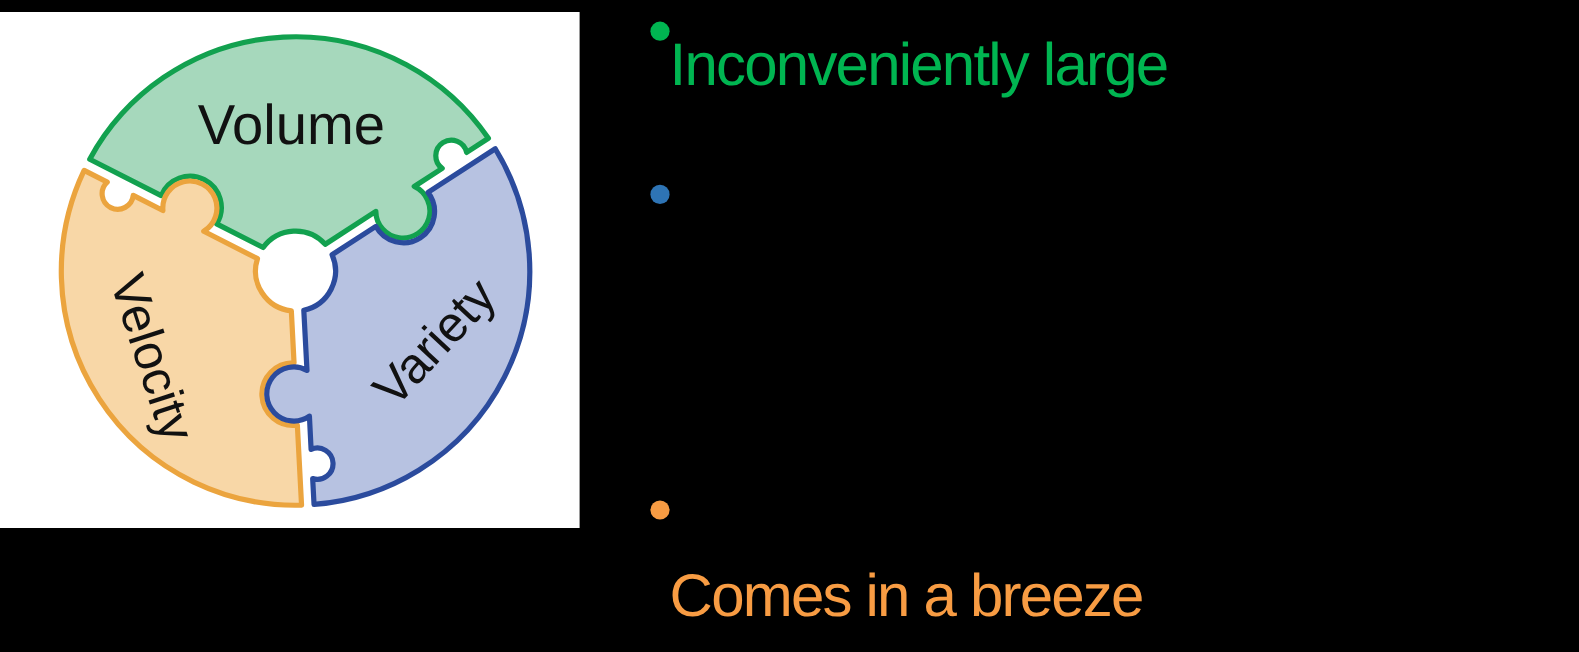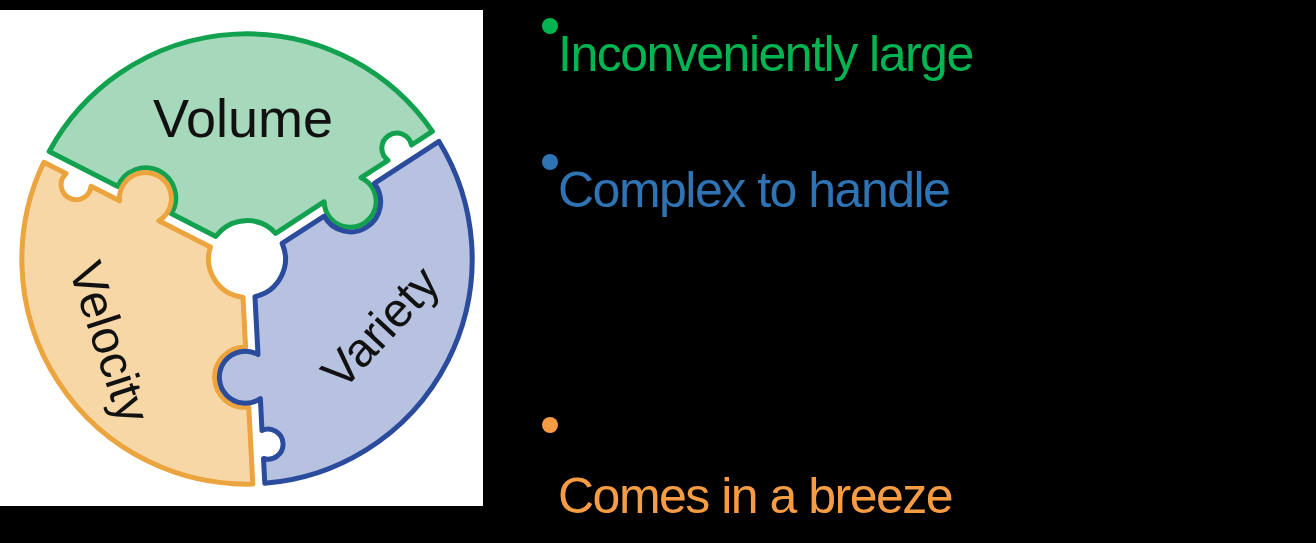--- a/index.html
+++ b/index.html
@@ -13,21 +13,21 @@
     height: 543px;
     background: #000000;
     overflow: hidden;
     font-family: "Liberation Sans", sans-serif;
   }
   .panel {
     position: absolute;
     left: 0;
     top: 10px;
     width: 483px;
-    height: 496px;
+    height: 430px;
     background: #ffffff;
   }
   .panel svg {
     display: block;
     width: 100%;
     height: 100%;
   }
   .piece {
     stroke-width: 5;
     stroke-linejoin: round;
@@ -114,21 +114,20 @@
     </svg>
   </div>
 
   <div>
     <div class="bullet-row row-0">
       <span class="bullet-dot" style="background: rgb(0, 181, 81);"></span>
       <span class="bullet-text" style="color: rgb(0, 181, 81);">Inconveniently large</span>
     </div>
     <div class="bullet-row row-1">
       <span class="bullet-dot" style="background: rgb(46, 116, 181);"></span>
-      <span class="bullet-text" style="color: rgb(46, 116, 181);">Complex to handle</span>
     </div>
     <div class="bullet-row row-2">
       <span class="bullet-dot" style="background: rgb(248, 156, 67);"></span>
       <span class="bullet-text" style="color: rgb(248, 156, 67); margin-top: 43px;">Comes in a breeze</span>
     </div>
   </div>
 
 </div>
 
 </body></html>

